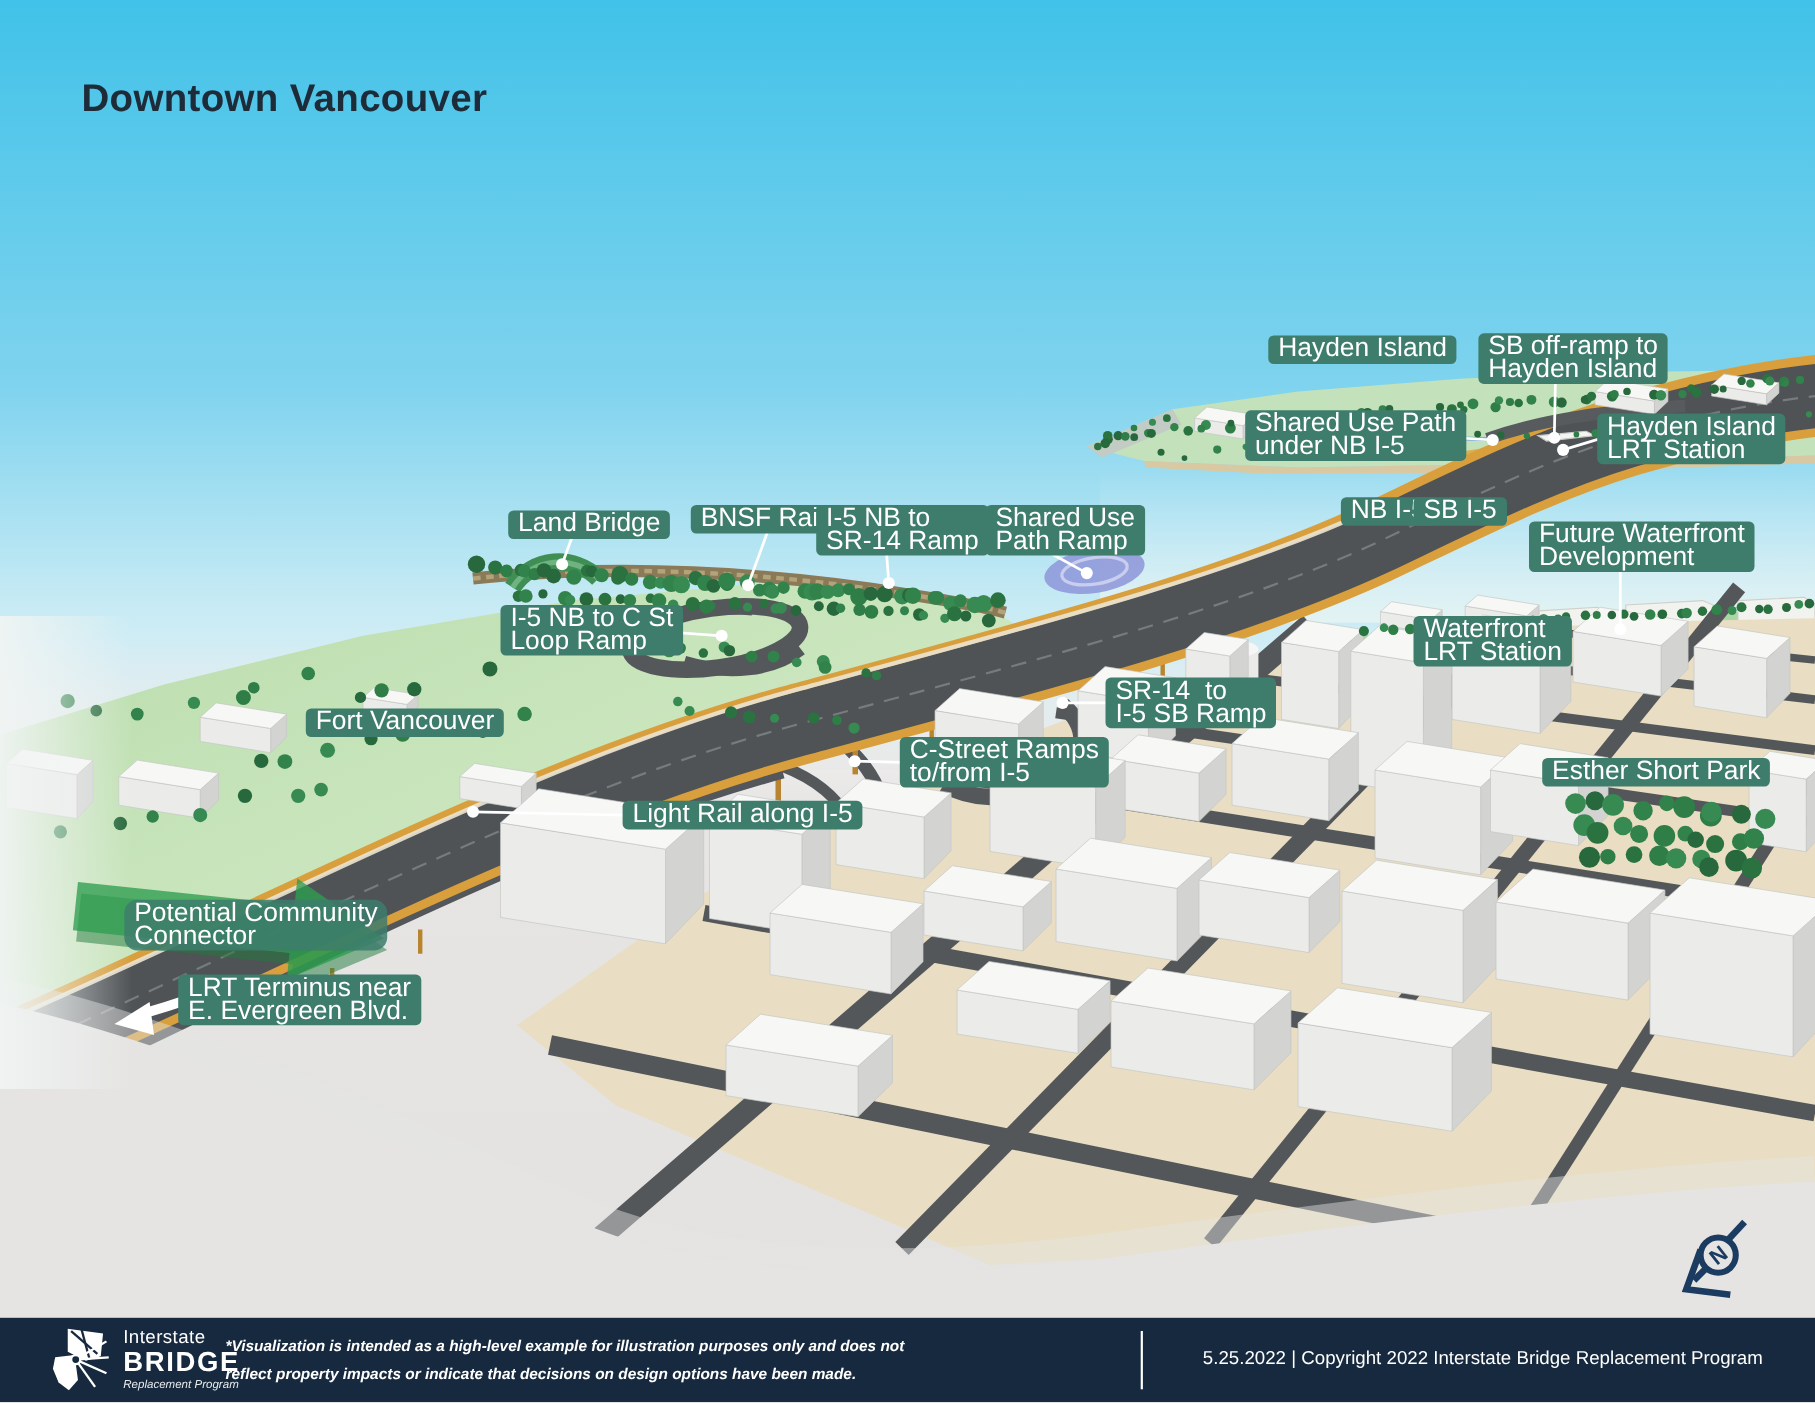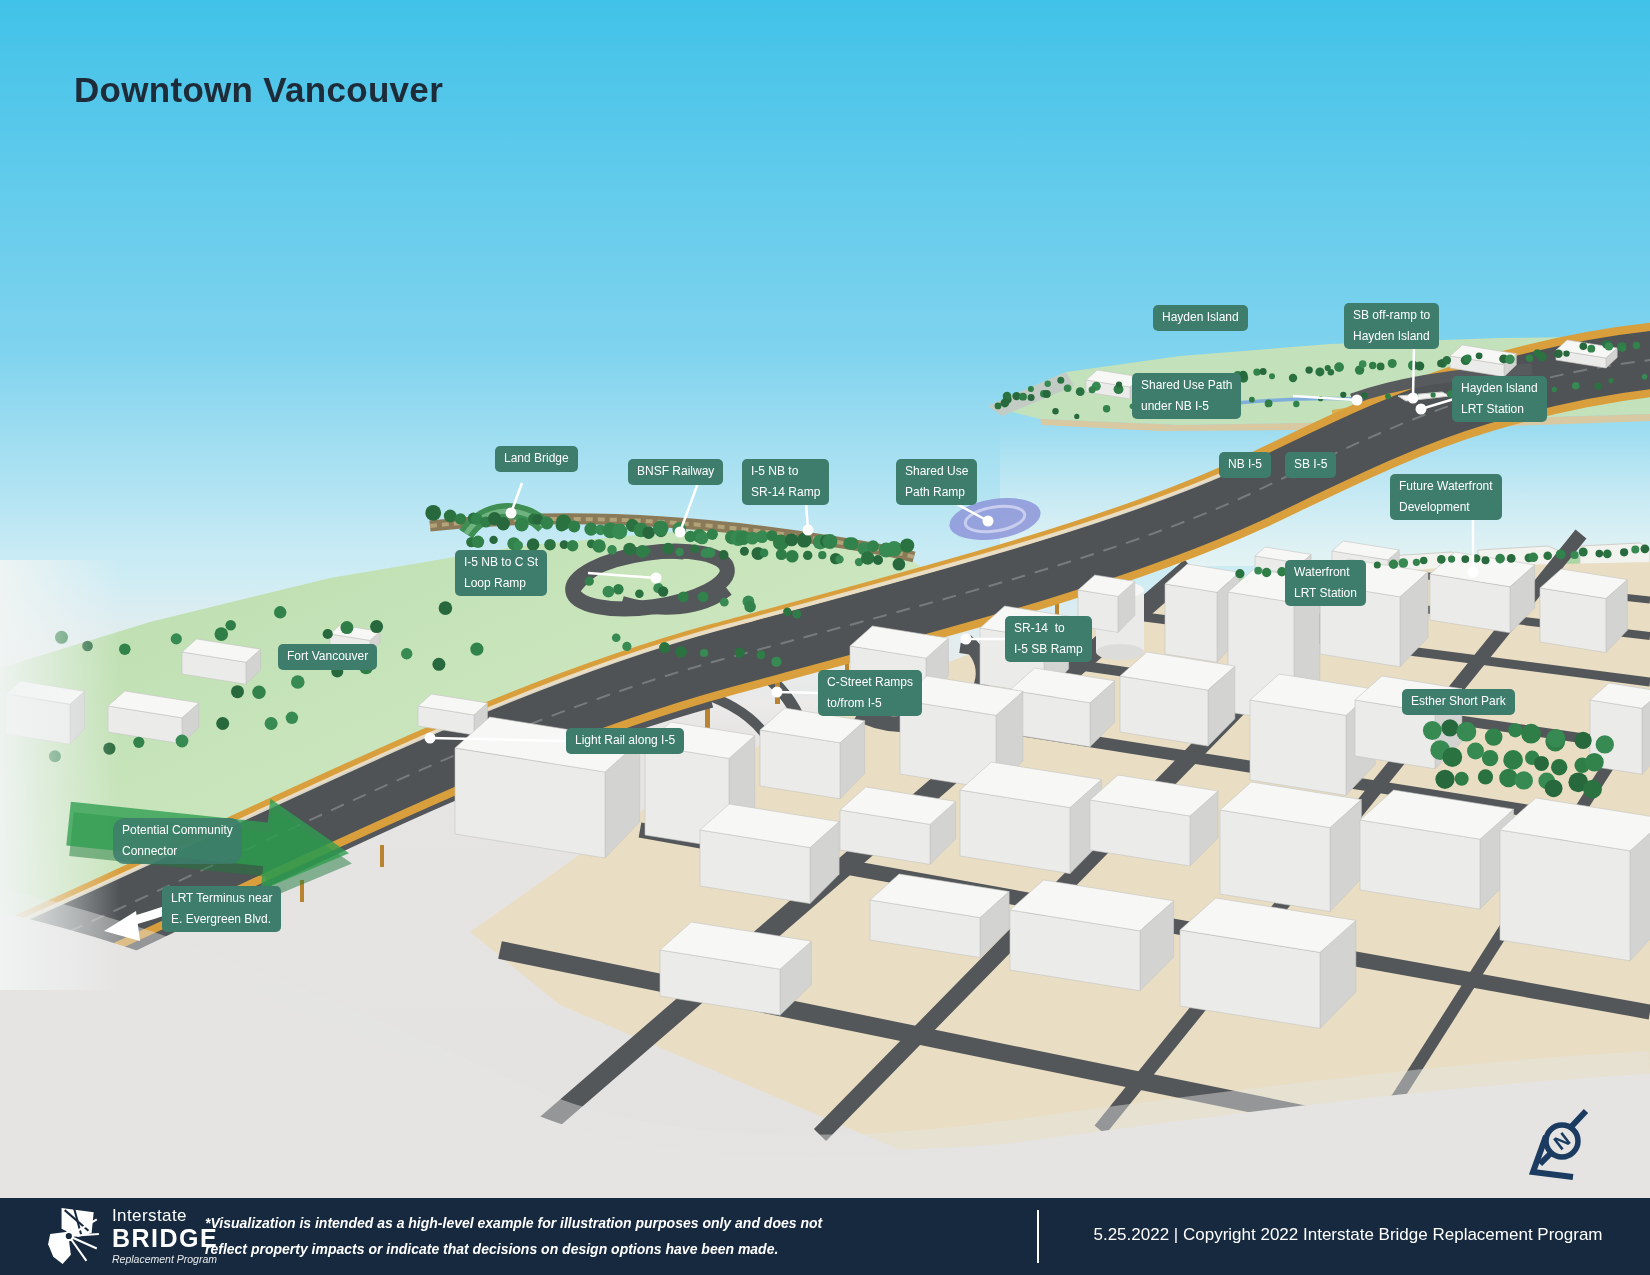--- a/index.html
+++ b/index.html
@@ -1,21 +1,21 @@
 <!DOCTYPE html>
 <html><head>
 <meta charset="utf-8">
 <style>
   html,body{margin:0;padding:0;background:#fff;}
   .stage{position:relative;width:1650px;height:1275px;overflow:hidden;
          font-family:"Liberation Sans",sans-serif;background:#fff;}
   .stage svg.layer{position:absolute;left:0;top:0;}
   .title{position:absolute;left:74px;top:70px;font-size:35px;font-weight:700;
          color:#1E2B38;letter-spacing:.3px;}
-  .callout{position:absolute;background:#3E7D6C;color:#fff;font-size:12px;
+  .callout{position:absolute;background:#3E7D6C;color:#fff;font-size:24px;
            line-height:20.5px;padding:2px 9px 3px;border-radius:5px;white-space:pre;
            z-index:30;}
   .callout.translucent{background:rgba(62,125,108,.86);border-radius:12px;}
   .footer{position:absolute;left:0;top:1198px;width:1650px;height:77px;
           background:#16293E;color:#fff;z-index:40;}
   .logo{position:absolute;left:46px;top:9px;display:flex;align-items:center;}
   .logo-icon{width:56px;height:58px;}
   .logo-text{margin-left:10px;line-height:1;}
   .lt1{font-size:17px;letter-spacing:.4px;}
   .lt2{font-size:25px;font-weight:700;letter-spacing:1.5px;margin-top:2px;}
@@ -651,21 +651,21 @@
     <div>reflect property impacts or indicate that decisions on design options have been made.</div>
   </div>
   <div class="vdiv"></div>
   <div class="copyright">5.25.2022 | Copyright 2022 Interstate Bridge Replacement Program</div>
 </div>
 
 <div class="callout" style="left: 1153px; top: 305px;"><div>Hayden Island</div></div>
     <div class="callout" style="left: 1344px; top: 303px;"><div>SB off-ramp to</div><div>Hayden Island</div></div>
     <div class="callout" style="left: 1132px; top: 373px;"><div>Shared Use Path</div><div>under NB I-5</div></div>
     <div class="callout" style="left: 1452px; top: 376px;"><div>Hayden Island</div><div>LRT Station</div></div>
-    <div class="callout" style="left: 462px; top: 446px; margin-left: 33px;"><div>Land Bridge</div></div>
+    <div class="callout" style="left: 462px; top: 464px;"><div>Land Bridge</div></div>
     <div class="callout" style="left: 628px; top: 459px;"><div>BNSF Railway</div></div>
     <div class="callout" style="left: 742px; top: 459px;"><div>I-5 NB to</div><div>SR-14 Ramp</div></div>
     <div class="callout" style="left: 896px; top: 459px;"><div>Shared Use</div><div>Path Ramp</div></div>
     <div class="callout" style="left: 1219px; top: 452px;"><div>NB I-5</div></div>
     <div class="callout" style="left: 1285px; top: 452px;"><div>SB I-5</div></div>
     <div class="callout" style="left: 1390px; top: 474px;"><div>Future Waterfront</div><div>Development</div></div>
     <div class="callout" style="left: 1285px; top: 524px; margin-top: 36px;"><div>Waterfront</div><div>LRT Station</div></div>
     <div class="callout" style="left: 455px; top: 550px;"><div>I-5 NB to C St</div><div>Loop Ramp</div></div>
     <div class="callout" style="left: 278px; top: 644px;"><div>Fort Vancouver</div></div>
     <div class="callout" style="left: 1005px; top: 616px;"><div>SR-14  to</div><div>I-5 SB Ramp</div></div>

